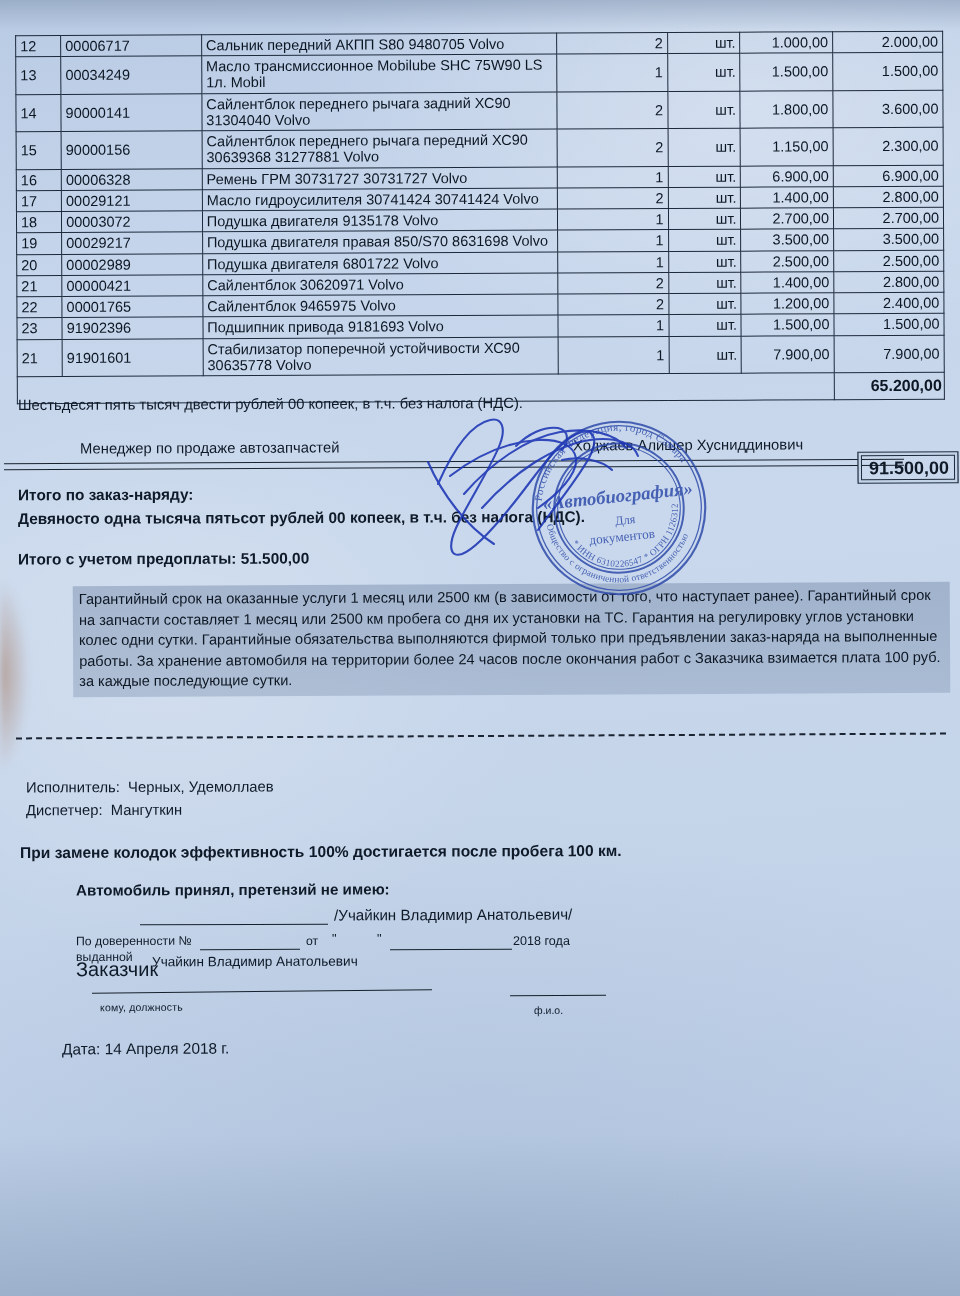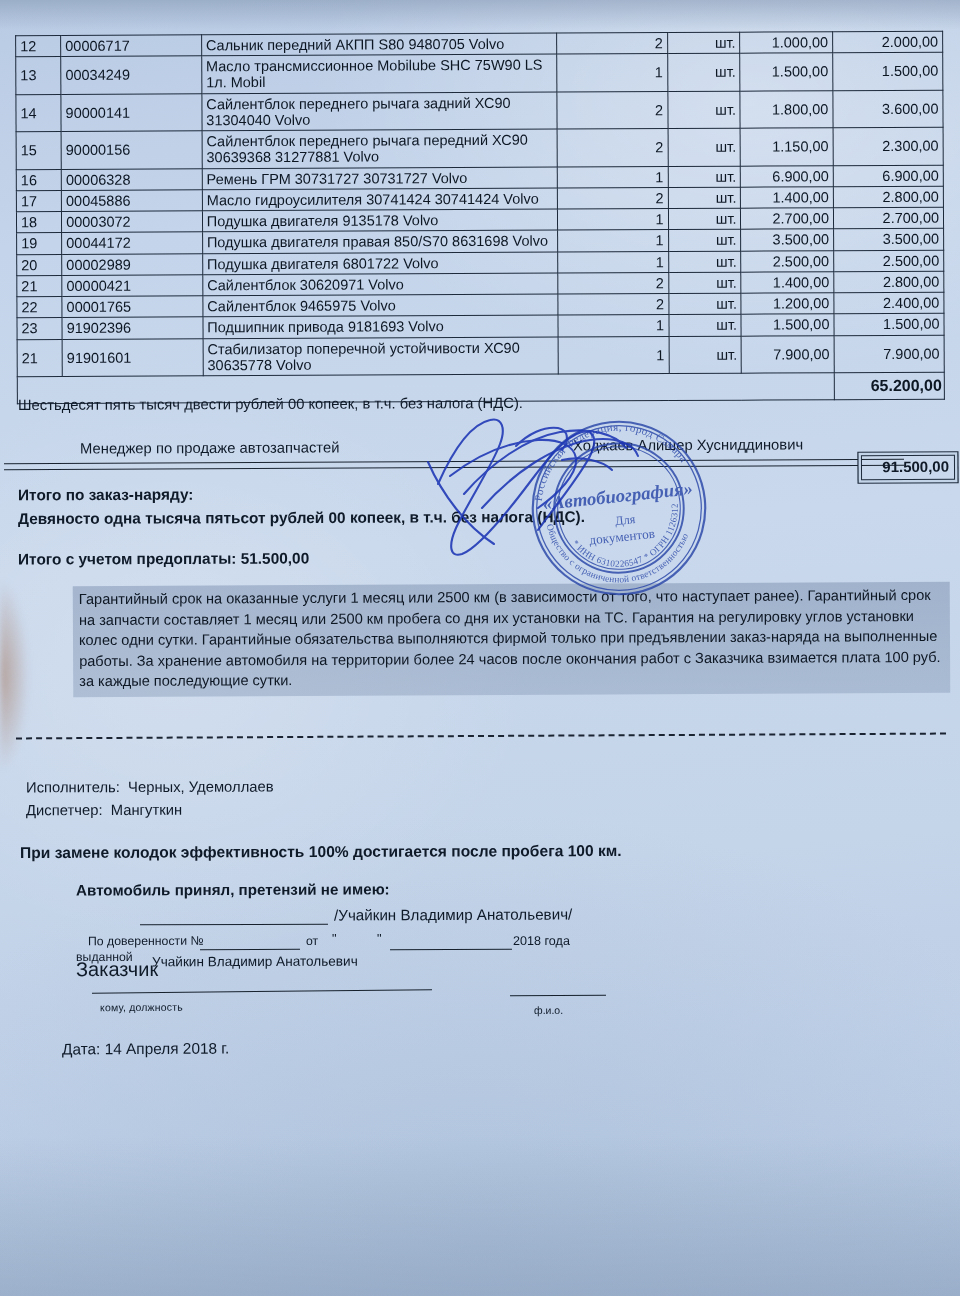--- a/index.html
+++ b/index.html
@@ -119,21 +119,21 @@
     position: absolute;
     left: 861px; top: 455px;
     width: 92px; height: 23px;
     border: 1.7px solid #1d2a3c;
     box-shadow: 0 0 0 2.4px #c3d3e8, 0 0 0 3.6px #1d2a3c;
     transform: rotate(-0.3deg);
   }
   #total-box span {
     position: absolute;
     right: 5px; top: 2px;
-    font-size: 15px;
+    font-size: 18px;
     font-weight: bold;
     text-align: center;
   }
 
   #order-total-label { left: 18px;  top: 486px;  font-size: 15.4px; transform: rotate(-0.2deg); }
   #order-total-words { left: 18px;  top: 509px;  font-size: 15.4px; transform: rotate(-0.2deg); }
   #prepay-total      { left: 18px;  top: 550px;  font-size: 15.4px; transform: rotate(-0.2deg); }
 
   
   #warranty {
@@ -162,21 +162,21 @@
   #pads-note  { left: 20px; top: 843px; font-size: 15.6px; transform: rotate(-0.2deg); }
 
   #accept-title  { left: 76px; top: 881px; font-size: 15.2px; transform: rotate(-0.22deg); }
   #cust-label    { left: 76px; top: 958px; font-size: 20px; transform: rotate(-0.22deg); }
   #cust-line {
     position: absolute; left: 140px; top: 924px; width: 188px; height: 0;
     border-bottom: 1.7px solid #16202c; transform: rotate(-0.22deg);
   }
   #cust-name     { left: 334px; top: 906px; font-size: 15.2px; transform: rotate(-0.22deg); }
 
-  #poa-label     { left: 76px; top: 934px; font-size: 12.3px; transform: rotate(-0.22deg); margin-left: 12px; }
+  #poa-label     { left: 76px; top: 934px; font-size: 12.3px; transform: rotate(-0.22deg); }
   #poa-line1 {
     position: absolute; left: 200px; top: 949px; width: 100px; height: 0;
     border-bottom: 1.5px solid #16202c; transform: rotate(-0.22deg);
   }
   #poa-ot        { left: 306px; top: 934px; font-size: 12.3px; transform: rotate(-0.22deg); }
   #poa-q1        { left: 332px; top: 931px; font-size: 13px; transform: rotate(-0.22deg); }
   #poa-q2        { left: 377px; top: 931px; font-size: 13px; transform: rotate(-0.22deg); }
   #poa-line2 {
     position: absolute; left: 390px; top: 949px; width: 122px; height: 0;
     border-bottom: 1.5px solid #16202c; transform: rotate(-0.22deg);
@@ -269,39 +269,39 @@
             <td class="c-num">16</td>
             <td class="c-code">00006328</td>
             <td class="c-desc"><span>Ремень ГРМ 30731727 30731727 Volvo</span></td>
             <td class="c-qty">1</td>
             <td class="c-unit">шт.</td>
             <td class="c-price">6.900,00</td>
             <td class="c-sum">6.900,00</td>
           </tr>
           <tr>
             <td class="c-num">17</td>
-            <td class="c-code">00045886</td>
+            <td class="c-code">00029121</td>
             <td class="c-desc"><span>Масло гидроусилителя 30741424 30741424 Volvo</span></td>
             <td class="c-qty">2</td>
             <td class="c-unit">шт.</td>
             <td class="c-price">1.400,00</td>
             <td class="c-sum">2.800,00</td>
           </tr>
           <tr>
             <td class="c-num">18</td>
             <td class="c-code">00003072</td>
             <td class="c-desc"><span>Подушка двигателя 9135178 Volvo</span></td>
             <td class="c-qty">1</td>
             <td class="c-unit">шт.</td>
             <td class="c-price">2.700,00</td>
             <td class="c-sum">2.700,00</td>
           </tr>
           <tr>
             <td class="c-num">19</td>
-            <td class="c-code">00044172</td>
+            <td class="c-code">00029217</td>
             <td class="c-desc"><span>Подушка двигателя правая 850/S70 8631698 Volvo</span></td>
             <td class="c-qty">1</td>
             <td class="c-unit">шт.</td>
             <td class="c-price">3.500,00</td>
             <td class="c-sum">3.500,00</td>
           </tr>
           <tr>
             <td class="c-num">20</td>
             <td class="c-code">00002989</td>
             <td class="c-desc"><span>Подушка двигателя 6801722 Volvo</span></td>

